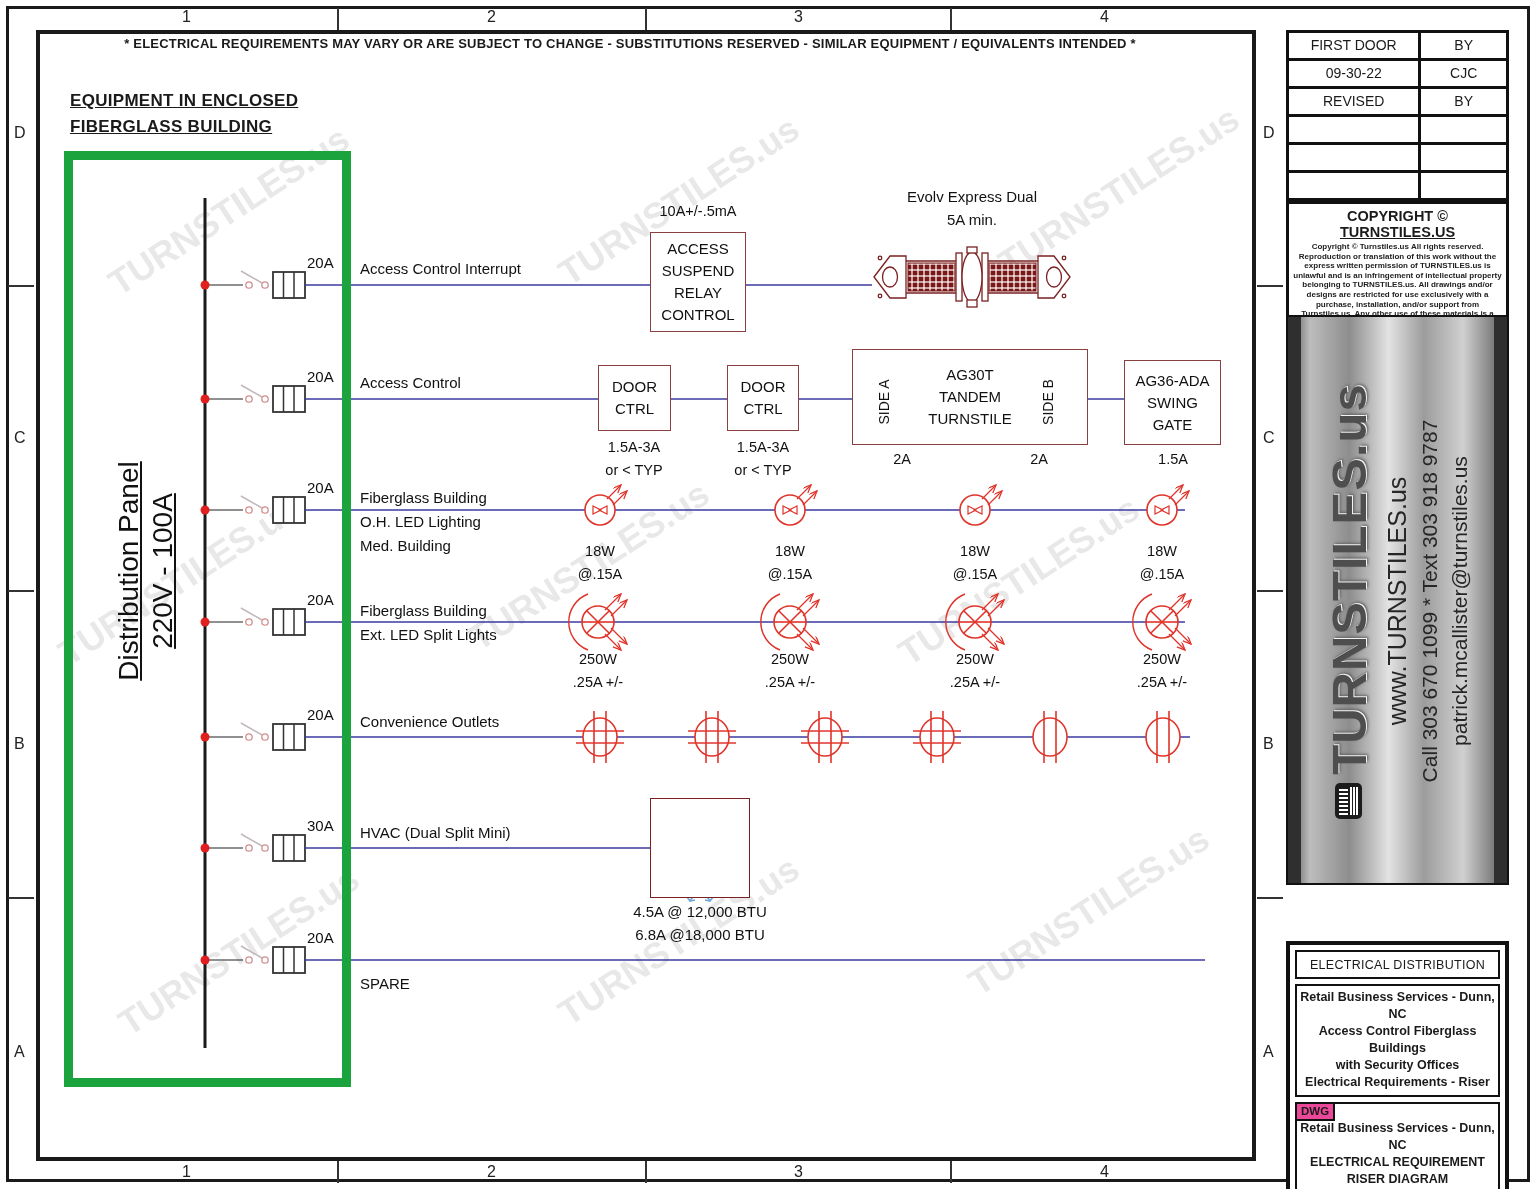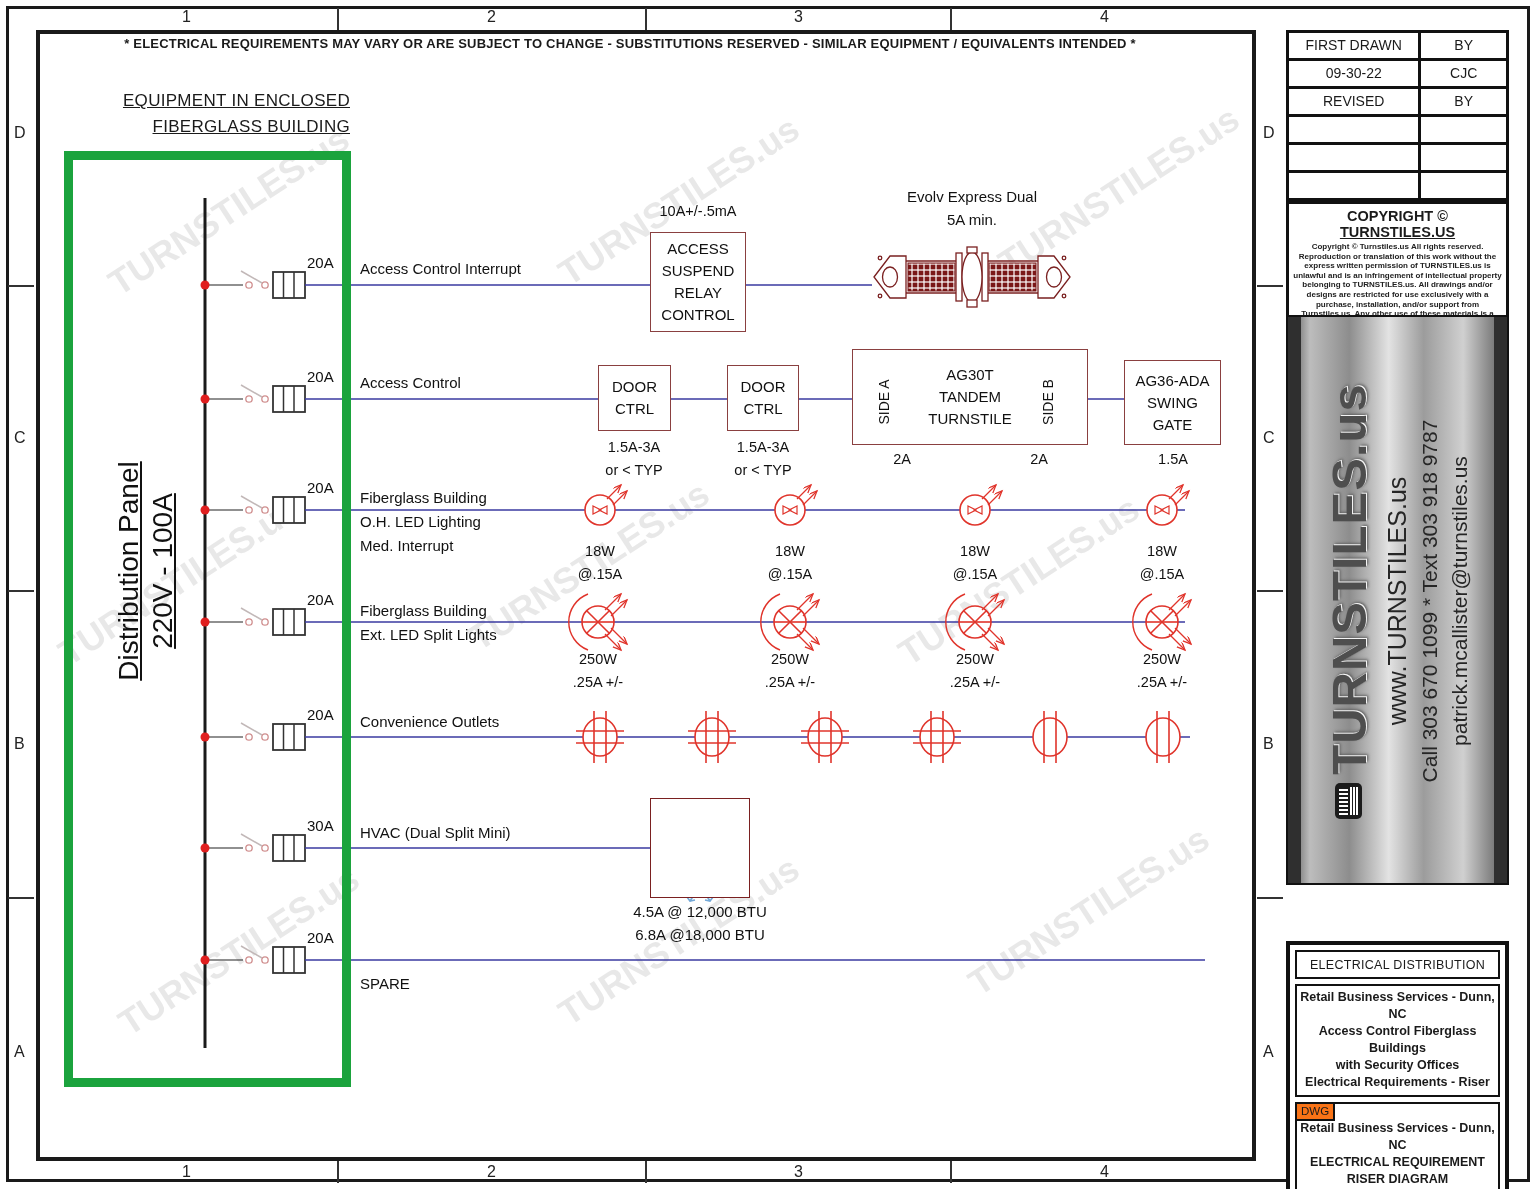--- a/index.html
+++ b/index.html
@@ -7,21 +7,21 @@
   body { font-family: "Liberation Sans", sans-serif; color:#1a1a1a; }
   #sheet { position:relative; width:1536px; height:1189px; background:#fff; overflow:hidden; }
   
   #outer-frame { position:absolute; left:6px; top:6px; width:1524px; height:1176px; border:3px solid #1a1a1a; }
   #main-frame  { position:absolute; left:36px; top:30px; width:1220px; height:1131px; border:4px solid #1a1a1a; }
   .gridnum { position:absolute; font-size:16px; color:#222; }
   .tick-v { position:absolute; width:2px; height:22px; background:#333; }
   .tick-h { position:absolute; width:26px; height:2px; background:#333; }
   
   .disclaimer { position:absolute; left:40px; top:36px; width:1180px; text-align:center; font-size:13px; font-weight:600; letter-spacing:.2px; }
-  .enc-title { position:absolute; left:70px; top:88px; width:280px; text-align:right; font-size:17px; letter-spacing:.3px; }
+  .enc-title { position:absolute; left:70px; top:88px; width:280px; text-align:left; font-size:17px; letter-spacing:.3px;font-weight:bold; }
   .enc-title span { display:block; text-decoration:underline; line-height:26px; }
   #green-box { position:absolute; left:64px; top:151px; width:287px; height:936px; border:9px solid #1ba33d; pointer-events:none; }
   .panel-title { position:absolute; left:-64px; top:535px; width:424px; height:72px; transform:rotate(-90deg); text-align:center; }
   .panel-title span { display:block; font-size:28px; line-height:34px; text-decoration:underline; color:#111; }
   .amps { position:absolute; width:46px; font-size:15px; color:#111; }
   .clabel { position:absolute; font-size:15px; color:#111; line-height:24px; white-space:nowrap; }
   .devbox { position:absolute; border:1.5px solid #8a4040; background:#fff; text-align:center; font-size:15px; color:#111; display:flex; flex-direction:column; justify-content:center; }
   .devbox span { display:block; line-height:22px; }
   .sub { position:absolute; text-align:center; font-size:14.5px; color:#111; line-height:23px; }
   .side-label { position:absolute; font-size:14px; transform:rotate(-90deg); transform-origin:center; white-space:nowrap; }
@@ -54,21 +54,21 @@
   .brand-web { font-size:25px; color:#262626; }
   .brand-phone { font-size:21px; color:#262626; }
   .brand-email { font-size:21px; color:#262626; }
   
   #title-block { top:895px; height:268px; padding:5px; border-width:4px;margin-top:46px; }
   .tb-box { border:2px solid #111; text-align:center; margin-bottom:5px; }
   .tb-header { font-size:12.5px; line-height:27px; height:29px; letter-spacing:.3px; }
   .tb-desc { font-size:12.5px; font-weight:600; line-height:17px; padding:3px 0 4px; }
   .tb-desc span { display:block; }
   .tb-dwg { position:relative; padding:16px 0 6px; }
-  .dwg-tag { position:absolute; left:-2px; top:-2px; border:2px solid #111; font-size:11.5px; font-weight:normal; padding:0 4px; line-height:15px; background:#f97316; }
+  .dwg-tag { position:absolute; left:-2px; top:-2px; border:2px solid #111; font-size:11.5px; font-weight:bold; padding:0 4px; line-height:15px; background:#ec4899; }
   .tb-dwg span { display:block; font-size:12.5px; font-weight:600; line-height:17px; }
   .tb-date { display:flex; font-size:14px; height:26px; line-height:22px; }
   .tb-date .dl { width:30%; text-align:left; padding-left:8px; }
   .tb-date .dv { width:55%; text-align:center; }
   .tb-sheet { font-size:15px; line-height:27px; height:29px; margin-bottom:0; }
 </style>
 </head>
 <body>
 
 <div id="sheet">
@@ -291,21 +291,21 @@
   <div class="amps" style="left:307px;top:591px">20A</div>
   <div class="amps" style="left:307px;top:706px">20A</div>
   <div class="amps" style="left:307px;top:817px">30A</div>
   <div class="amps" style="left:307px;top:929px">20A</div>
 
   <div class="clabel" style="left:360px;top:257px">Access Control Interrupt</div>
   <div class="clabel" style="left:360px;top:371px">Access Control</div>
   <div class="clabel" style="left:360px;top:486px">
     <span style="display:block">Fiberglass Building</span>
     <span style="display:block">O.H. LED Lighting</span>
-    <span style="display:block">Med. Interrupt</span>
+    <span style="display:block">Med. Building</span>
   </div>
   <div class="clabel" style="left:360px;top:599px">
     <span style="display:block">Fiberglass Building</span>
     <span style="display:block">Ext. LED Split Lights</span>
   </div>
   <div class="clabel" style="left:360px;top:710px">Convenience Outlets</div>
   <div class="clabel" style="left:360px;top:821px">HVAC (Dual Split Mini)</div>
   <div class="clabel" style="left:360px;top:972px">SPARE</div>
 
   <div class="sub" style="left:640px;top:200px;width:116px">10A+/-.5mA</div>
@@ -389,21 +389,21 @@
 
   <div class="devbox" style="left:650px;top:798px;width:100px;height:100px;border-color:#7a2020"></div>
   <div class="sub" style="left:608px;top:900px;width:184px;font-size:15px">
     <span style="display:block">4.5A @ 12,000 BTU</span>
     <span style="display:block">6.8A @18,000 BTU</span>
   </div>
 
 
   <div class="rt" style="top:30px">
     <div class="rev-row">
-      <div class="rev-c1">FIRST DRAWN</div>
+      <div class="rev-c1">FIRST DOOR</div>
       <div class="rev-c2">BY</div>
     </div>
     <div class="rev-row">
       <div class="rev-c1">09-30-22</div>
       <div class="rev-c2">CJC</div>
     </div>
     <div class="rev-row">
       <div class="rev-c1">REVISED</div>
       <div class="rev-c2">BY</div>
     </div>

